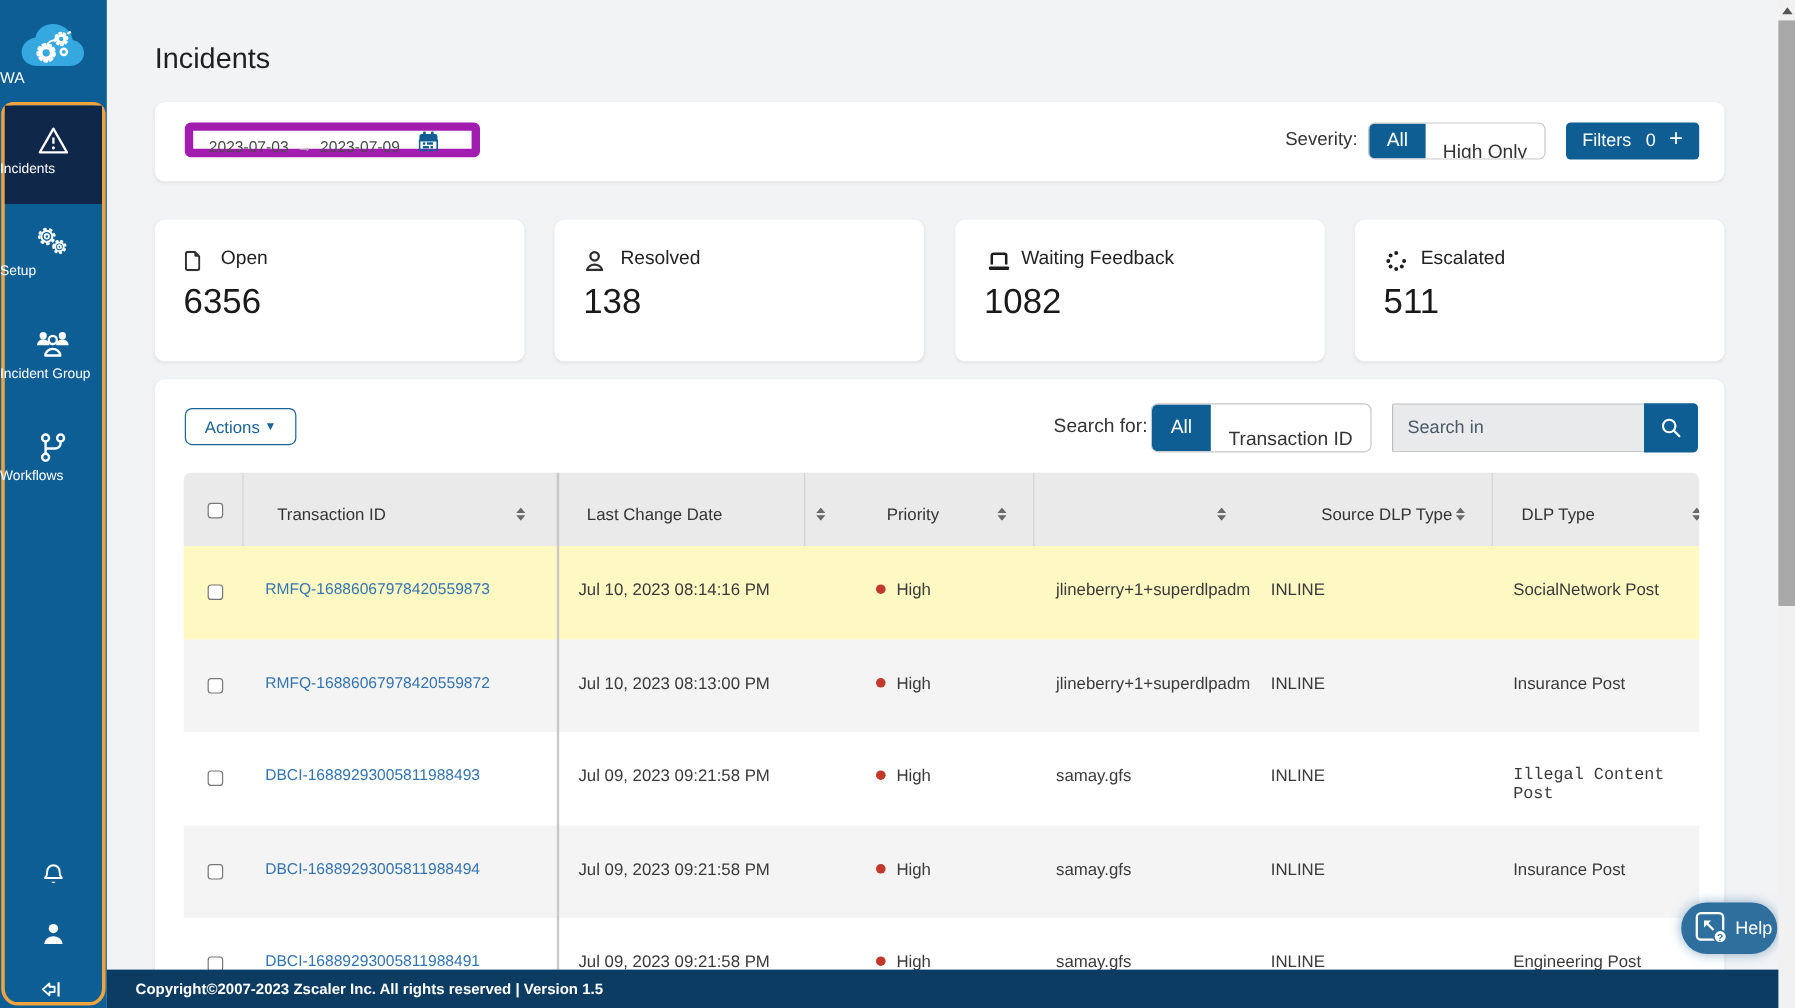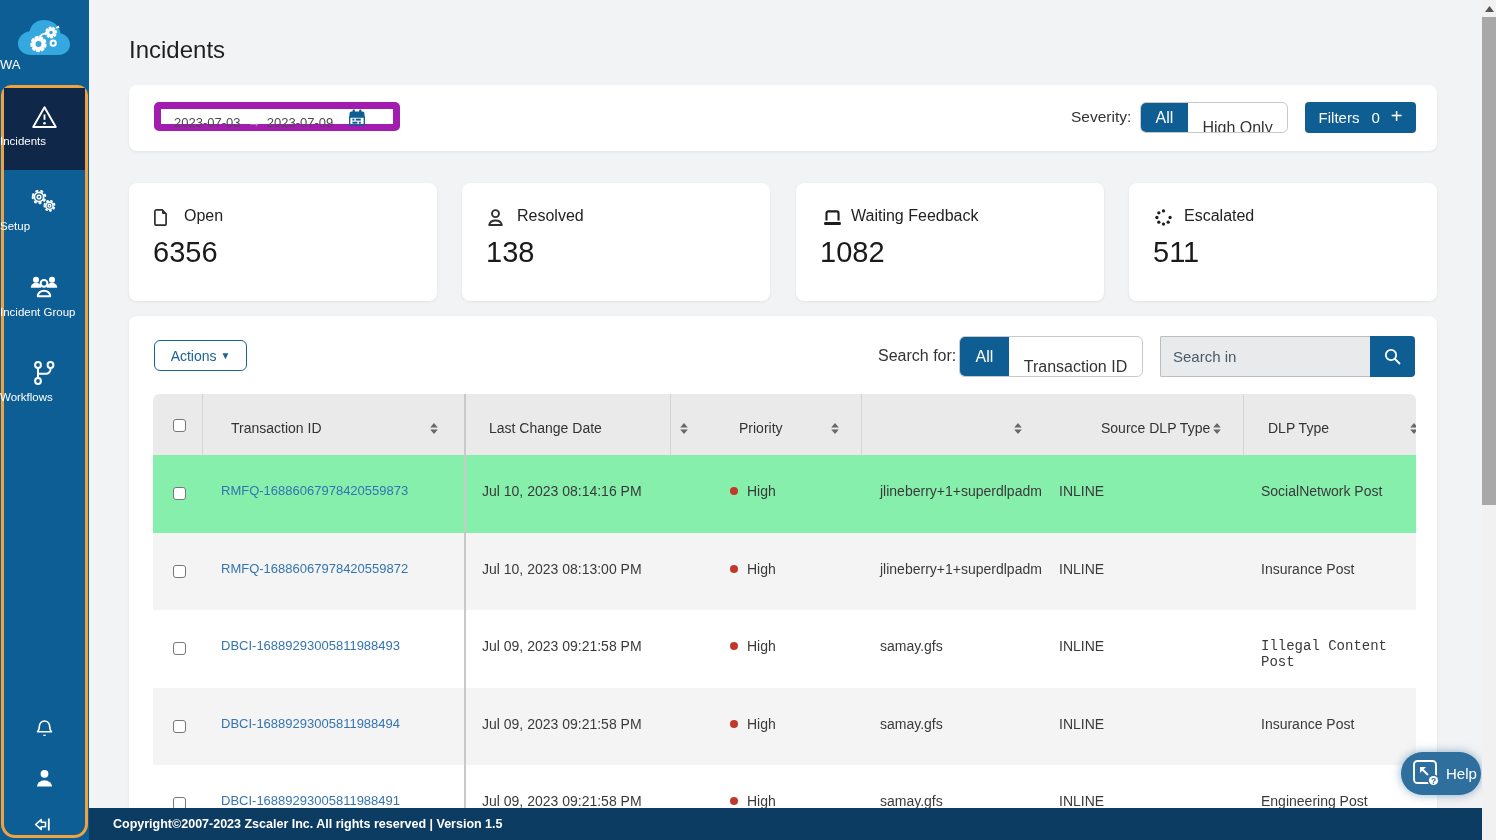--- a/index.html
+++ b/index.html
@@ -267,21 +267,21 @@
   <svg class="sort" style="left:1060px;" width="8" height="11" viewBox="0 0 8 11">
       <path d="M4 0 L7.8 4.6 H0.2 Z M4 11 L0.2 6.4 H7.8 Z" fill="#696969"></path>
     </svg>
   <svg class="sort" style="left:1257px;" width="8" height="11" viewBox="0 0 8 11">
       <path d="M4 0 L7.8 4.6 H0.2 Z M4 11 L0.2 6.4 H7.8 Z" fill="#696969"></path>
     </svg>
 
 </div>
 
 <div id="rows" class="abs" style="left:0;top:0;">
-<div class="abs row" style="top:455.0px;background:#86efac;">
+<div class="abs row" style="top:455.0px;background:#fef9c3;">
     <div class="cb" style="left:20px;top:32px;"></div>
     <div class="cell link" style="left:68px;top:28px;">RMFQ-16886067978420559873</div>
     <div class="cell" style="left:329px;top:28px;">Jul 10, 2023 08:14:16 PM</div>
     <div class="dot" style="left:577px;top:32px;"></div>
     <div class="cell" style="left:594px;top:28px;">High</div>
     <div class="cell" style="left:727px;top:28px;">jlineberry+1+superdlpadm</div>
     <div class="cell" style="left:906px;top:28px;">INLINE</div>
     <div class="cell" style="left:1108px;top:28px;">SocialNetwork Post</div>
   </div>
 <div class="abs row" style="top:532.6px;background:#f4f4f4;">

